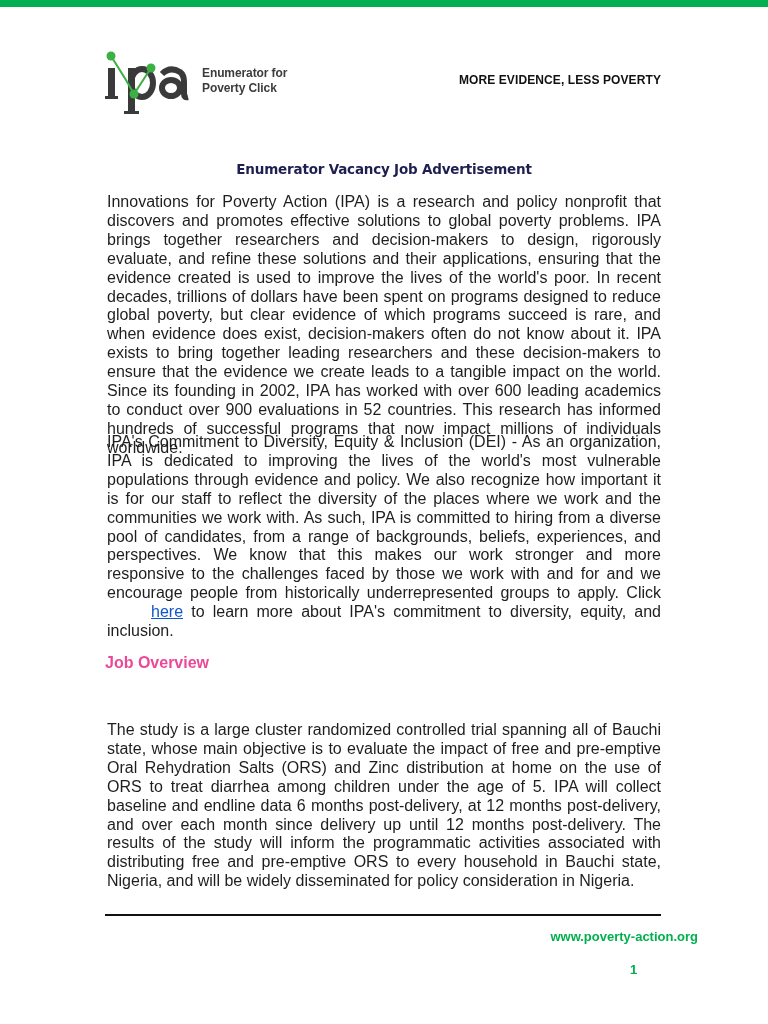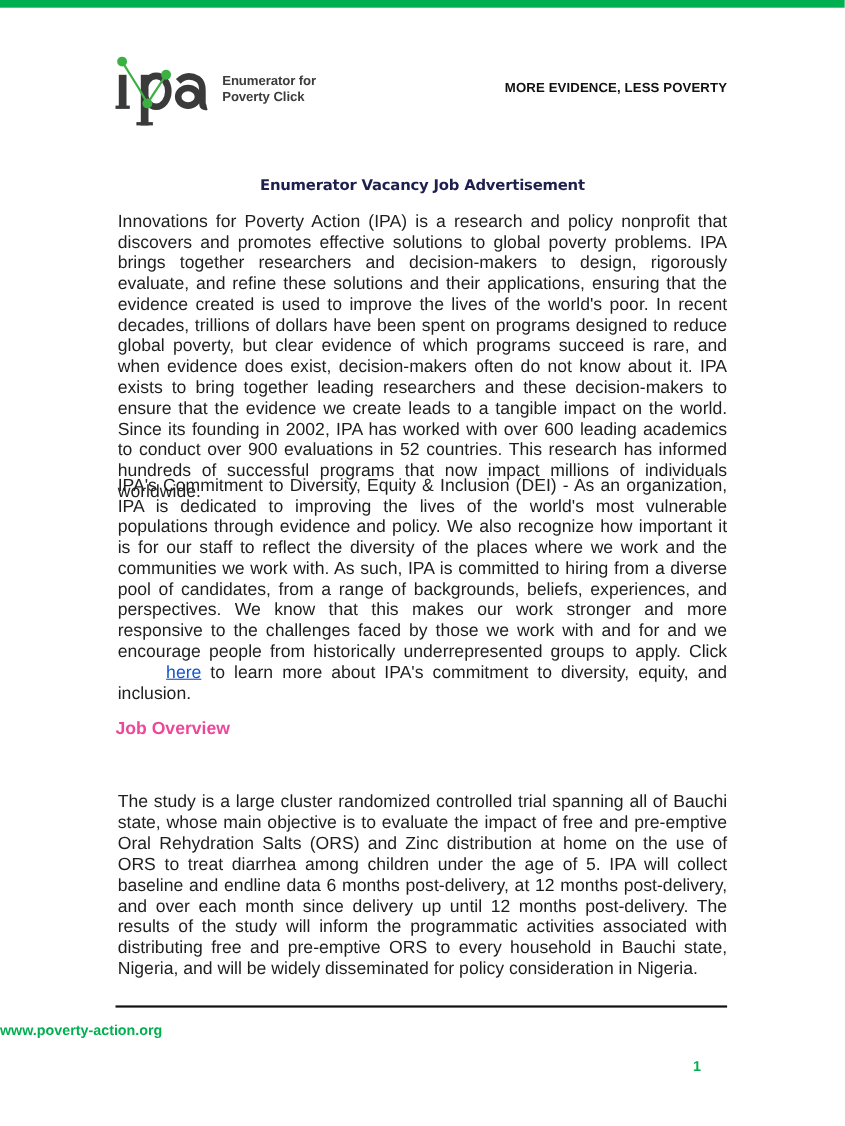--- a/index.html
+++ b/index.html
@@ -19,21 +19,21 @@
 
     .body-text { position: absolute; left: 107px; width: 554px; font-size: 16px; line-height: 18.9px; text-align: justify; color: #1e1e1e; }
     .p1 { top: 193px; }
     .p2 { top: 433px; }
     .p3 { top: 685px; margin-top: 36px; }
     .link { color: #1155cc; text-decoration: underline; cursor: pointer; padding-left: 44px; }
 
     .section-heading { position: absolute; left: 105px; top: 654px; font-size: 16px; font-weight: bold; color: #ec4899; }
 
     .footer-rule { position: absolute; left: 105px; top: 914px; width: 556px; height: 2px; background: #111; }
-    .footer-url { position: absolute; left: 0; width: 698px; top: 929px; text-align: left; font-size: 13px; font-weight: bold; color: #00b050; }
+    .footer-url { position: absolute; left: 0; width: 698px; top: 929px; text-align: right; font-size: 13px; font-weight: bold; color: #00b050; }
     .page-number { position: absolute; left: 630px; top: 962px; font-size: 13px; font-weight: bold; color: #00b050; }
   </style>
 </head>
 <body>
 
 <div class="top-bar"></div>
 
 <div class="logo">
   <svg class="logo-mark" viewBox="0 0 100 66" width="100" height="66">
 

